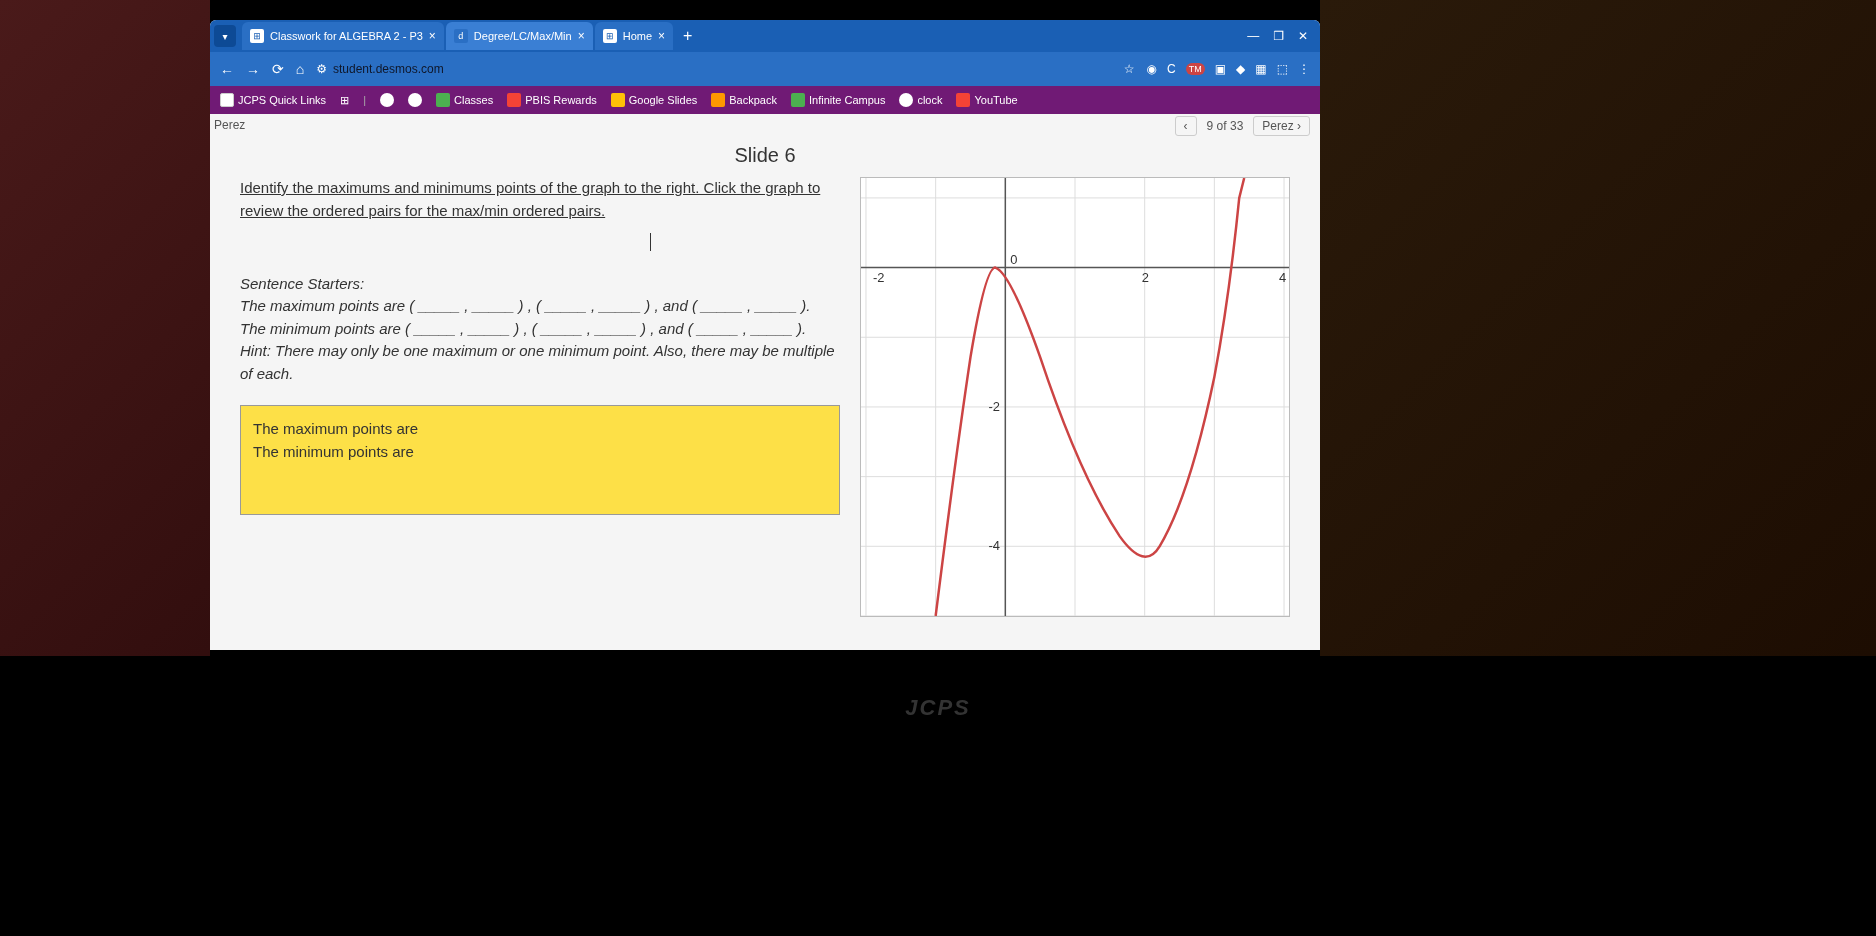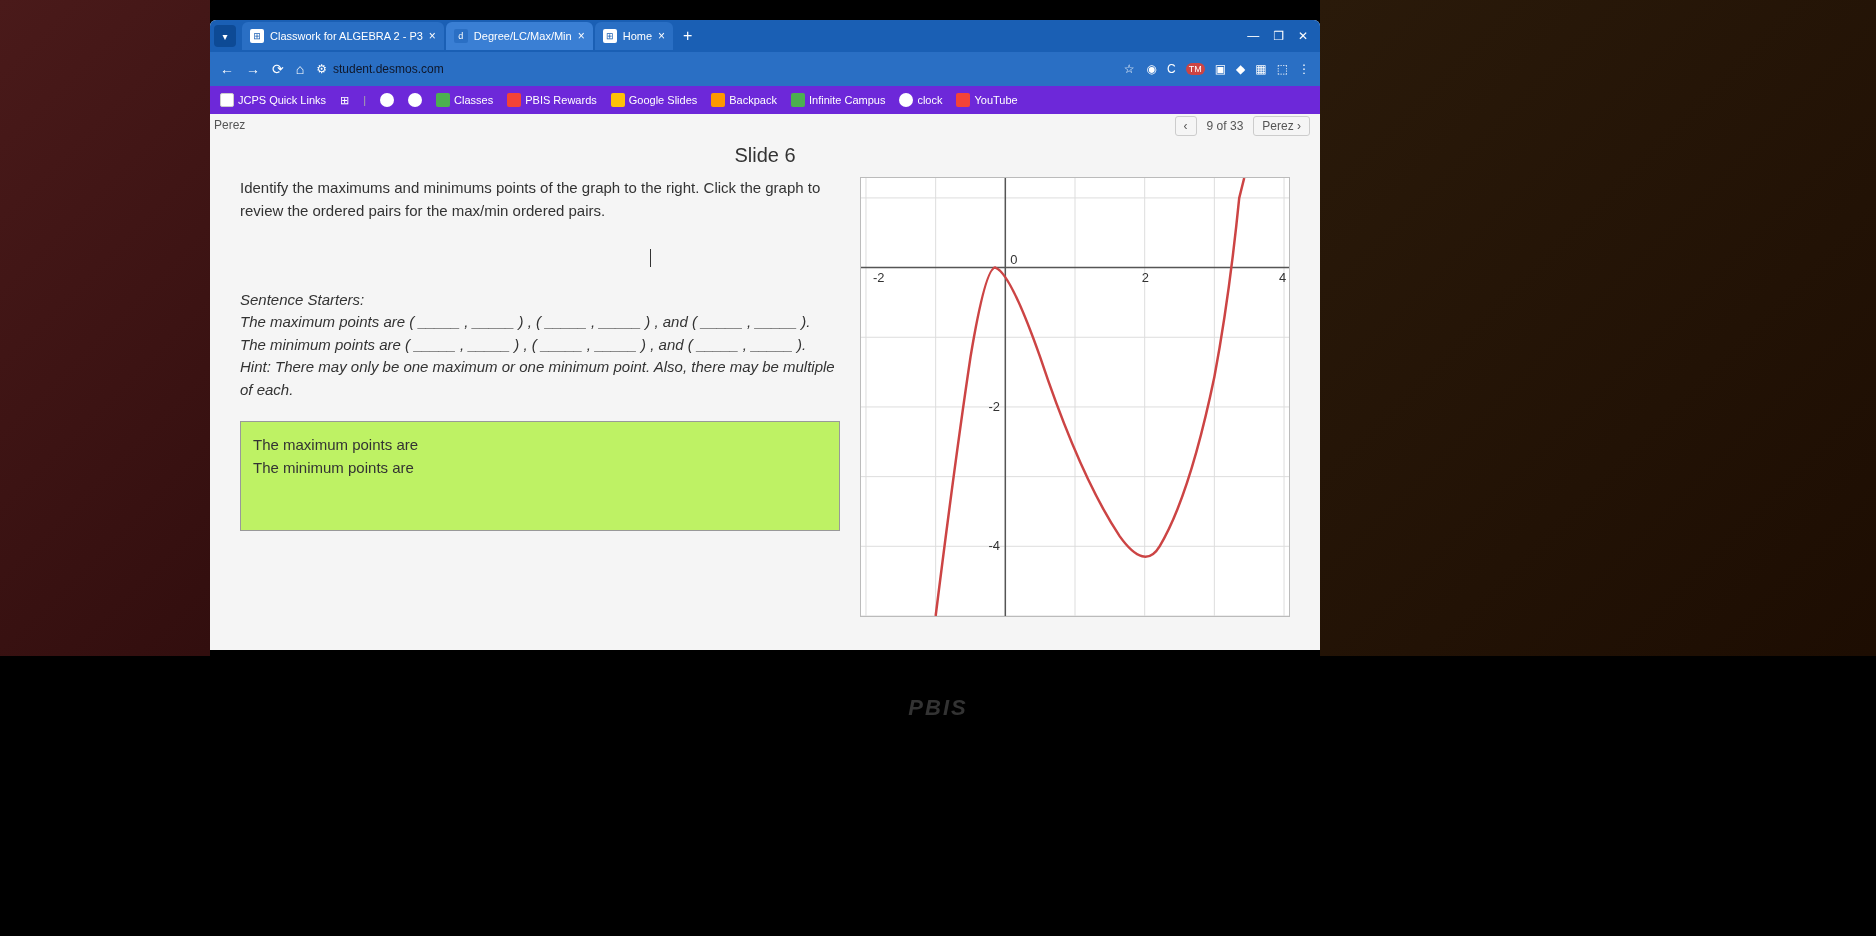--- a/index.html
+++ b/index.html
@@ -12,34 +12,34 @@
 .tab .favicon { width:14px; height:14px; background:#fff; border-radius:2px; display:flex; align-items:center; justify-content:center; font-size:9px; color:#1a5fb4; }
 .tab .close { font-size:12px; cursor:pointer; }
 .newtab { color:#fff; font-size:16px; padding:0 8px; cursor:pointer; }
 .win-controls { margin-left:auto; display:flex; gap:14px; padding-right:12px; color:#fff; font-size:12px; }
 .toolbar { height:34px; background:#2a6fc4; display:flex; align-items:center; padding:0 10px; gap:12px; color:#fff; font-size:13px; }
 .toolbar .nav-btn { cursor:pointer; font-size:14px; }
 .urlbar { flex:1; display:flex; align-items:center; gap:6px; font-size:12px; }
 .urlbar .domain { color:#0f172a; }
 .urlbar .path { color:#b8d4f0; }
 .toolbar .right-icons { display:flex; gap:10px; align-items:center; font-size:12px; }
-.bookmarks { height:28px; background:#6d28d9; display:flex; align-items:center; padding:0 10px; gap:14px; color:#fff; font-size:11px; }
+.bookmarks { height:28px; background:#701a75; display:flex; align-items:center; padding:0 10px; gap:14px; color:#fff; font-size:11px; }
 .bookmarks .bm { display:flex; align-items:center; gap:4px; cursor:pointer; }
 .bookmarks .bm-icon { width:14px; height:14px; border-radius:2px; display:inline-block; }
 .content { position:relative; height:calc(100% - 94px); background:#f5f5f5; }
 .student-name { position:absolute; left:4px; top:4px; font-size:12px; color:#555; }
 .topnav { position:absolute; right:10px; top:2px; display:flex; align-items:center; gap:10px; font-size:12px; color:#555; }
 .topnav .nav-box { border:1px solid #ccc; padding:2px 8px; border-radius:3px; cursor:pointer; }
 .slide-title { text-align:center; font-size:20px; color:#333; padding-top:30px; }
 .slide-body { display:flex; padding:10px 30px; gap:20px; }
 .left-col { flex:1; font-size:15px; color:#333; line-height:1.5; }
-.left-col .instruction { margin-bottom:44px; }
+.left-col .instruction { margin-bottom:28px;text-decoration:underline; }
 .left-col .starters { font-style:italic; }
 .left-col .hint { font-style:italic; margin-bottom:20px; }
-.answer-box { border:1px solid #999; padding:12px; min-height:110px; font-size:15px; background:#bef264; }
+.answer-box { border:1px solid #999; padding:12px; min-height:110px; font-size:15px; background:#fde047; }
 .graph-col { width:430px; }
 .graph { width:430px; height:440px; border:1px solid #bbb; background:#fff; position:relative; }
 .graph svg { width:100%; height:100%; }
 .cursor-line { display:inline-block; width:1px; height:18px; background:#333; vertical-align:middle; margin-left:220px; }
 .dell-logo { position:absolute; left:50%; top:695px; transform:translateX(-50%); color:#333; font-size:22px; font-weight:bold; letter-spacing:2px; font-style:italic; }
 .ambient-left { position:absolute; left:0; top:0; width:210px; height:936px; background:linear-gradient(135deg,#4a1a1a,#2a0a0a); }
 .ambient-right { position:absolute; right:0; top:0; width:556px; height:936px; background:linear-gradient(135deg,#2a1a0a,#1a0a00); }
 .ambient-bottom { position:absolute; left:0; bottom:0; width:1876px; height:280px; background:#000; }
 </style>
 </head>
@@ -192,13 +192,13 @@
             <text x="420" y="104" font-size="13" fill="#333">4</text>
             <text x="128" y="234" font-size="13" fill="#333">-2</text>
             <text x="128" y="374" font-size="13" fill="#333">-4</text>
           </svg>
         </div>
       </div>
     </div>
   </div>
 </div>
 
-<div class="dell-logo">PBIS</div>
+<div class="dell-logo">JCPS</div>
 
 </body></html>

